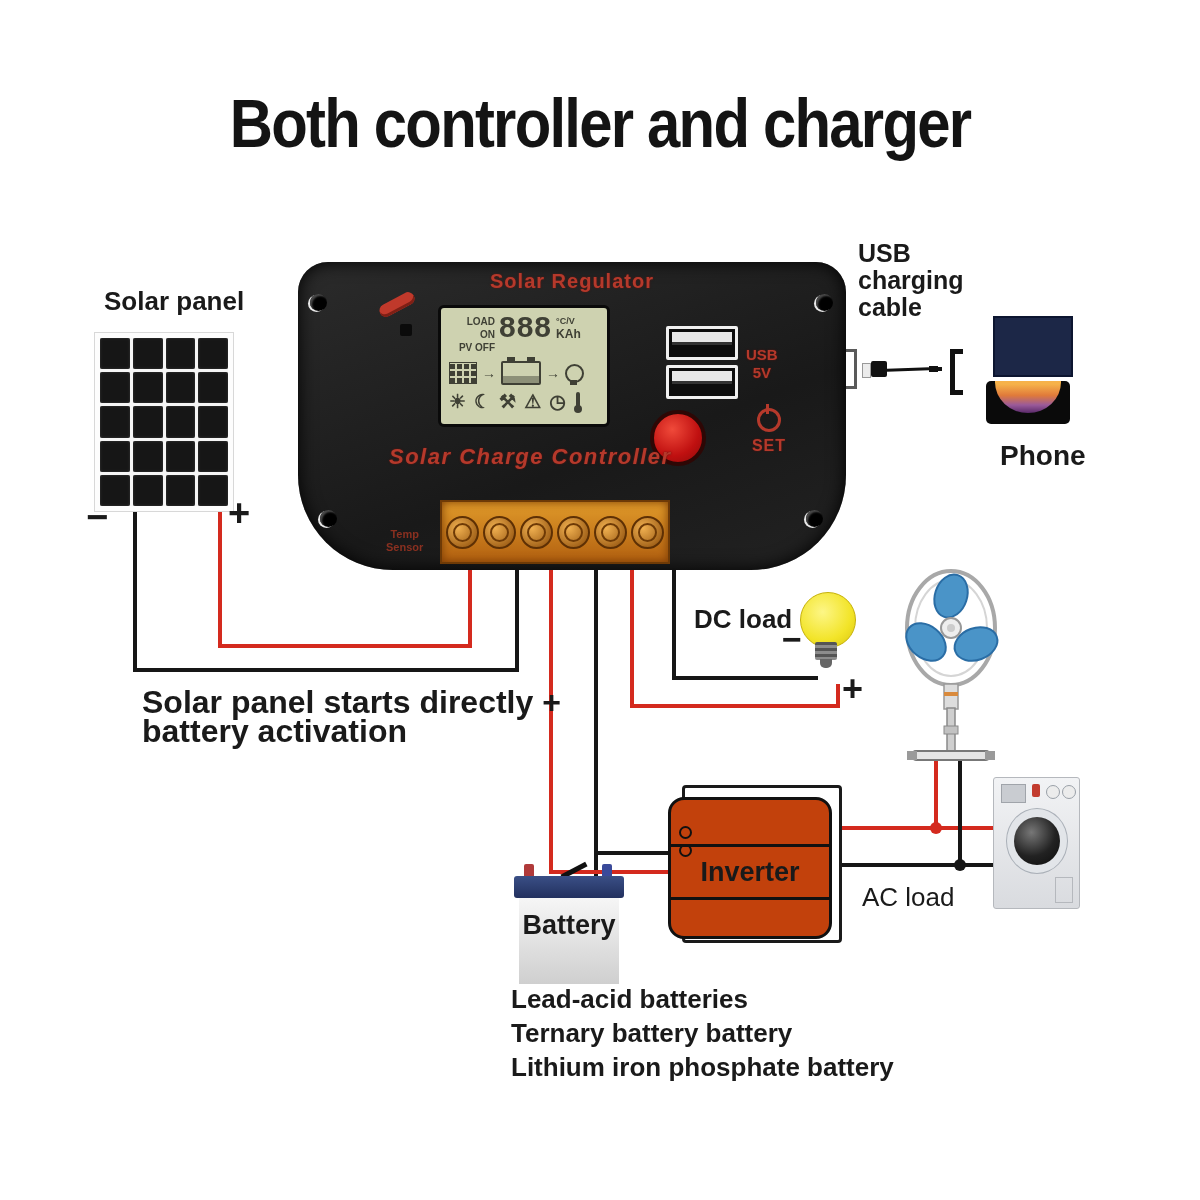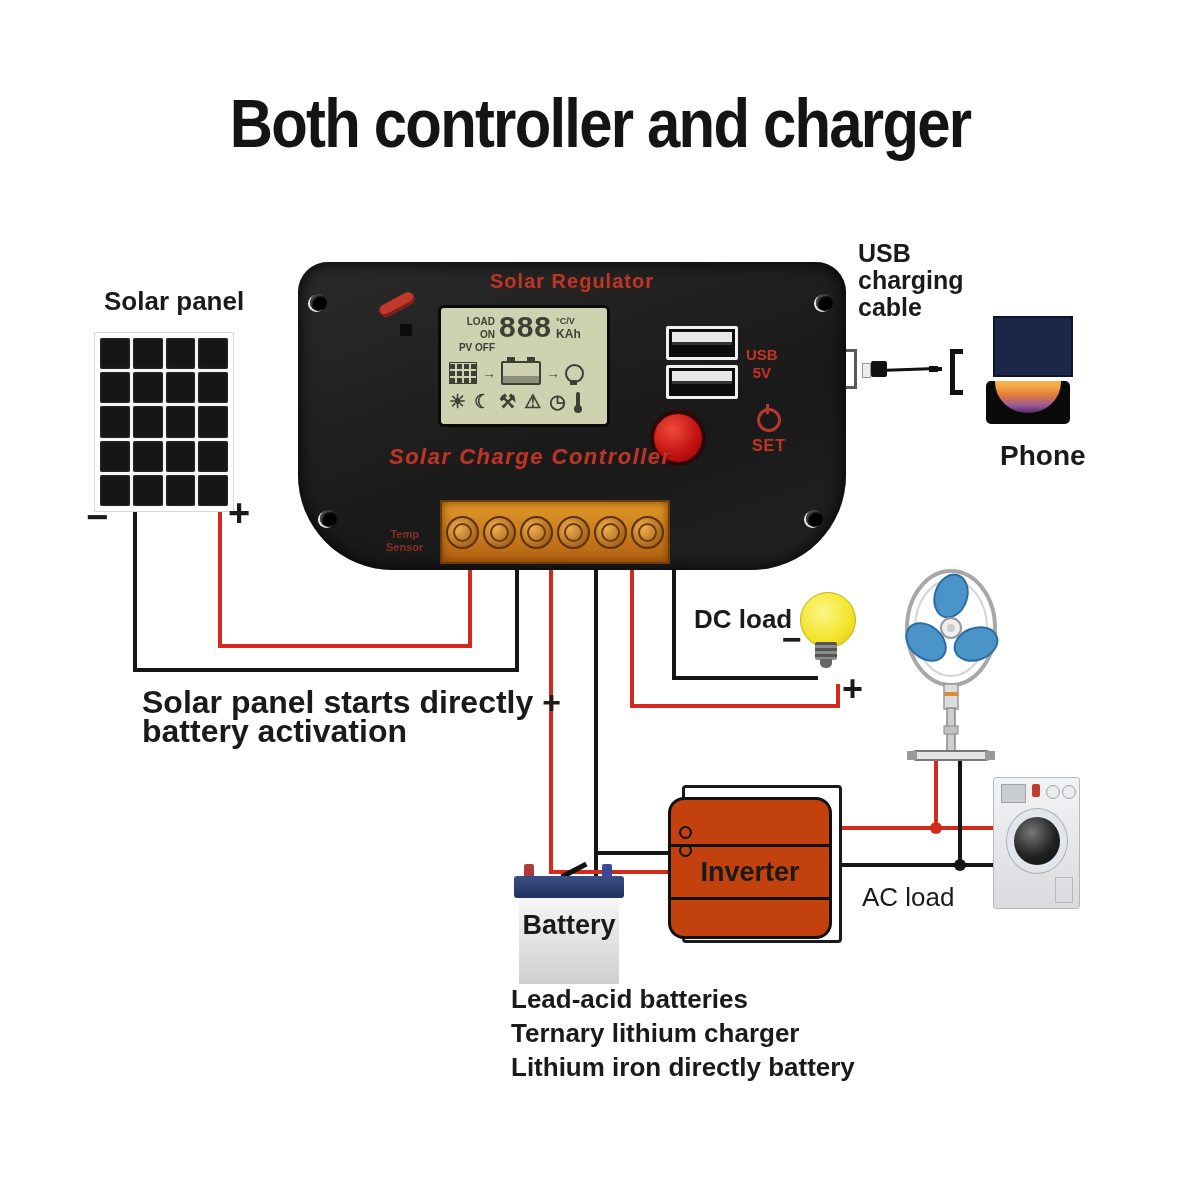--- a/index.html
+++ b/index.html
@@ -365,17 +365,17 @@
     <div class="wash-knob" style="left:52px"></div>
     <div class="wash-knob" style="left:68px"></div>
     <div class="wash-ring">
       <div class="wash-door"></div>
     </div>
     <div class="wash-foot"></div>
   </div>
 
   <div class="abs btypes">
     <div>Lead-acid batteries</div>
-    <div>Ternary lithium charger</div>
-    <div>Lithium iron directly battery</div>
+    <div>Ternary battery battery</div>
+    <div>Lithium iron phosphate battery</div>
   </div>
 
 </div>
 
 </body></html>

